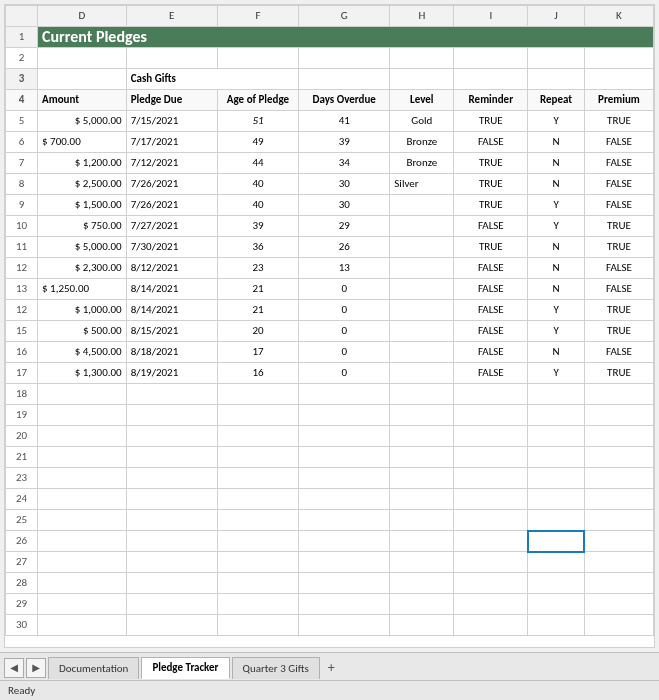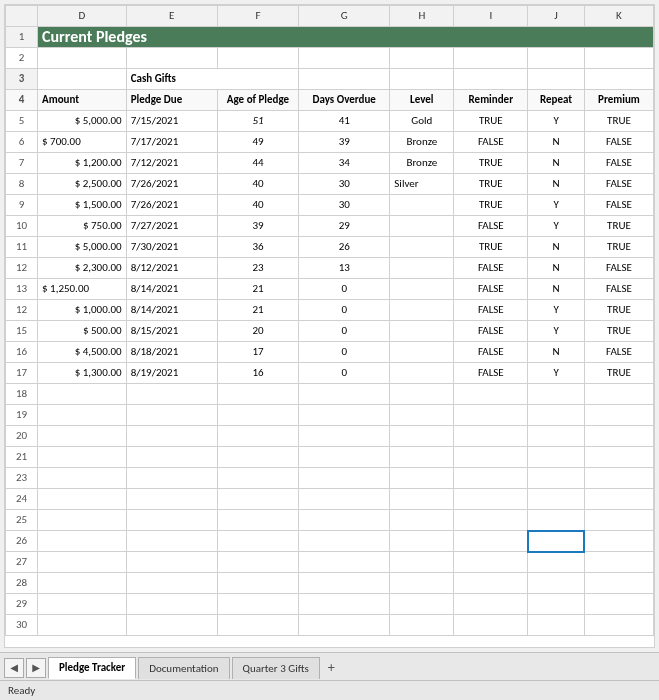--- a/index.html
+++ b/index.html
@@ -575,22 +575,22 @@
           </tr>
         </tbody>
     </table>
   </div>
 </div>
 
 <div class="tab-bar">
   <div class="tab-nav-btn">◀</div>
   <div class="tab-nav-btn">▶</div>
   <div id="tabs-container" style="display:flex;">
+      <div class="tab">Documentation</div>
       <div class="tab active">Pledge Tracker</div>
-      <div class="tab">Documentation</div>
       <div class="tab">Quarter 3 Gifts</div>
     </div>
   <div class="tab-add">+</div>
 </div>
 
 <div class="status-bar">
   <span>Ready</span>
 </div>
 
 </body></html>

